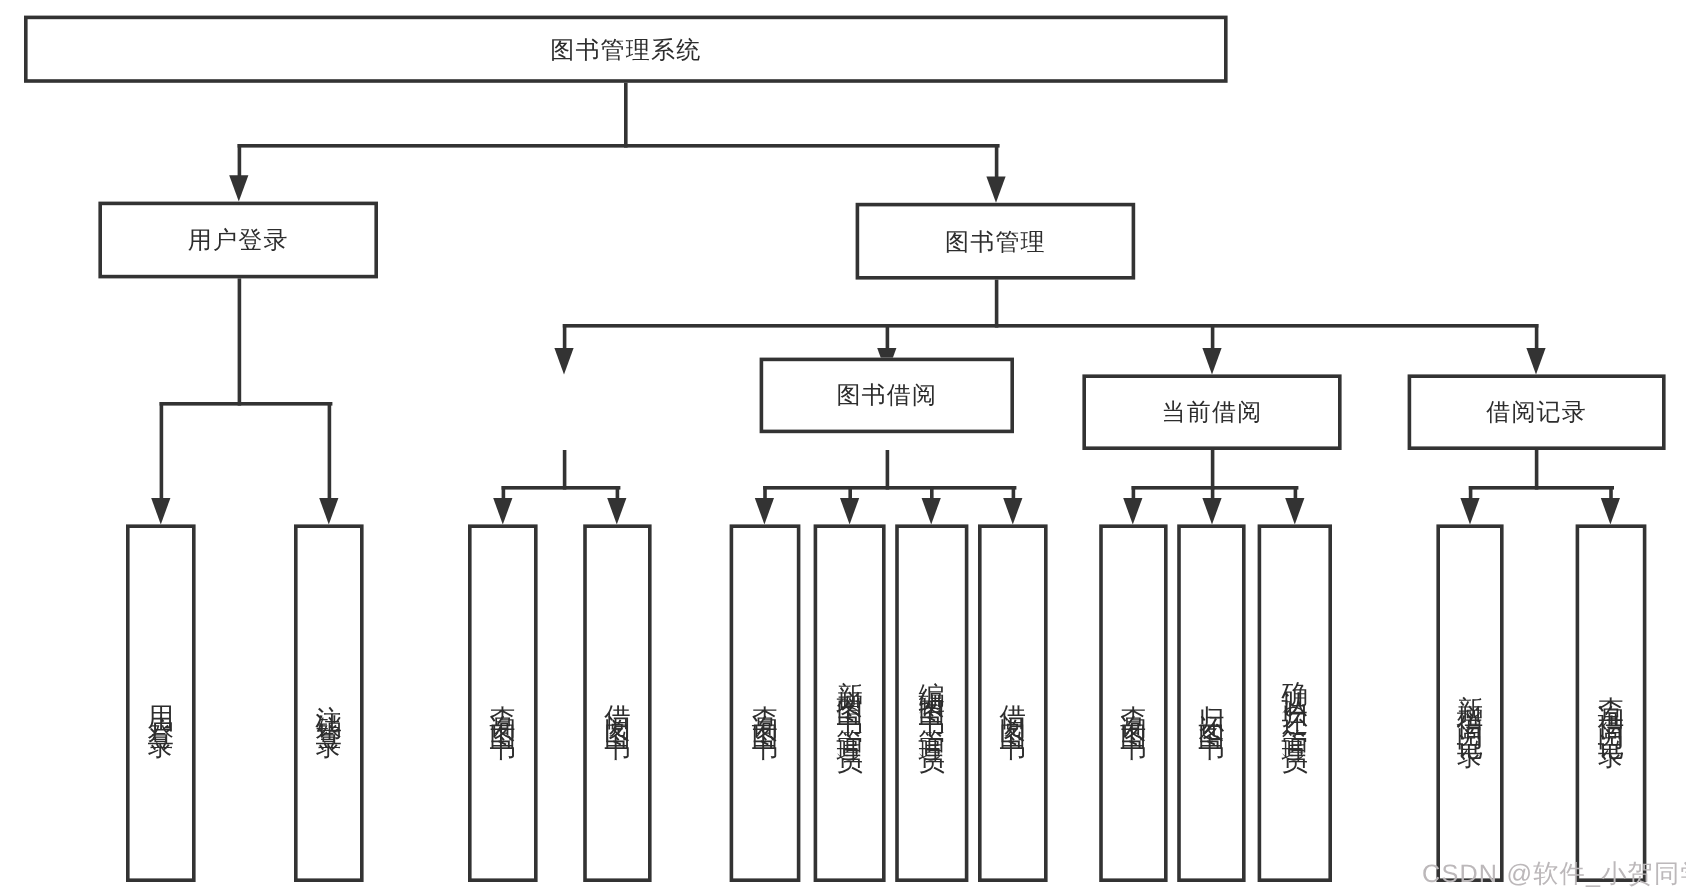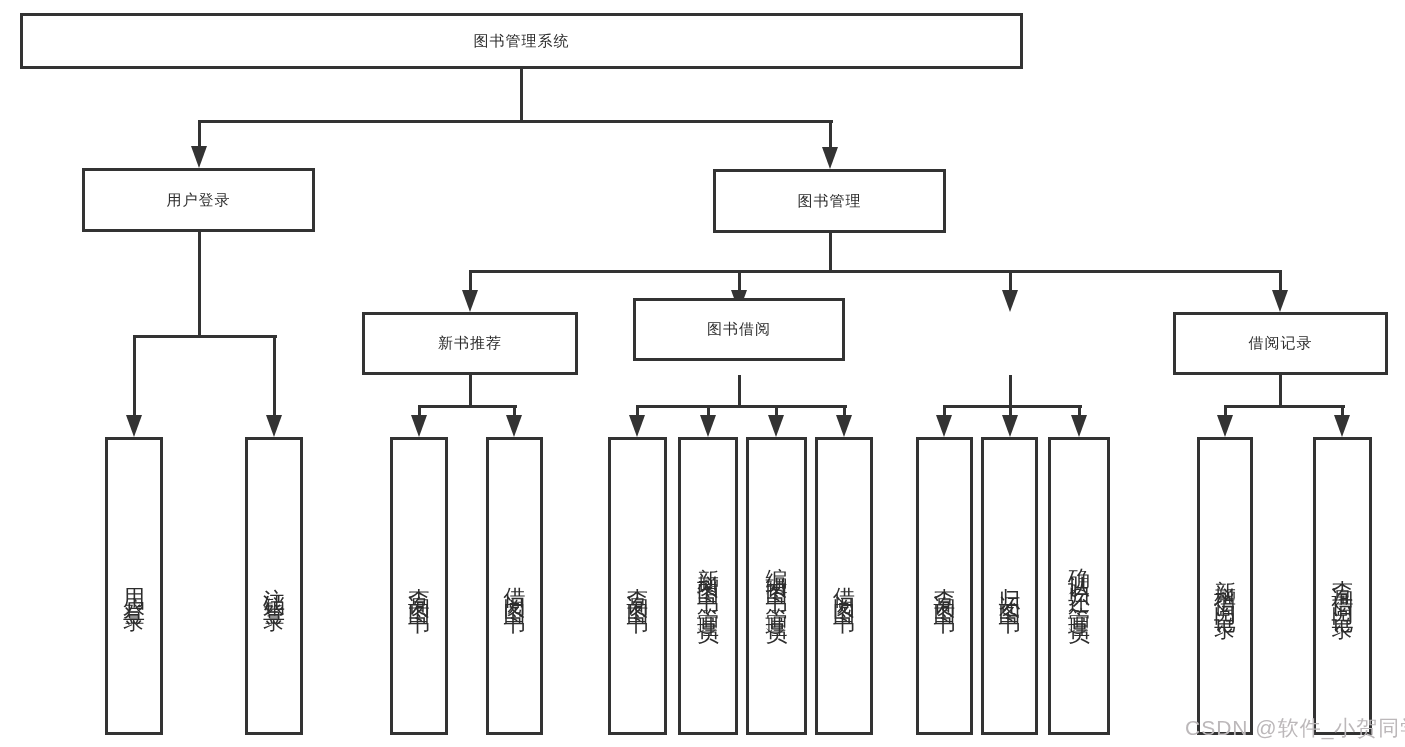--- a/index.html
+++ b/index.html
@@ -21,21 +21,21 @@
   }
   .node{
     position:absolute;
     box-sizing:border-box;
     border:3px solid var(--line);
     background:#fff;
     color:var(--text);
     display:flex;
     align-items:center;
     justify-content:center;
-    font-size:15px;
+    font-size:20px;
     letter-spacing:1px;
     text-align:center;
   }
   .node.v{
     writing-mode:vertical-lr;
     letter-spacing:8px;
     line-height:1;
     font-size:22px;
   }
   .vline,.hline{
@@ -88,22 +88,22 @@
   <div class="hline" style="left:469px;top:270px;width:813px;"></div>
   <div class="vline" style="left:469px;top:270px;height:22px;"></div>
   <div class="arr" style="left:462px;top:290px;"></div>
   <div class="vline" style="left:738px;top:270px;height:22px;"></div>
   <div class="arr" style="left:731px;top:290px;"></div>
   <div class="vline" style="left:1009px;top:270px;height:22px;"></div>
   <div class="arr" style="left:1002px;top:290px;"></div>
   <div class="vline" style="left:1279px;top:270px;height:22px;"></div>
   <div class="arr" style="left:1272px;top:290px;"></div>
 
-  <div class="node" style="left:362px;top:312px;width:216px;height:63px;">新书推荐</div>
   <div class="node" style="left:633px;top:298px;width:212px;height:63px;">图书借阅</div>
+  <div class="node" style="left:902px;top:312px;width:216px;height:63px;">当前借阅</div>
   <div class="node" style="left:1173px;top:312px;width:215px;height:63px;">借阅记录</div>
 
   <div class="vline" style="left:469px;top:375px;height:33px;"></div>
   <div class="hline" style="left:418px;top:405px;width:99px;"></div>
   <div class="vline" style="left:418px;top:405px;height:12px;"></div>
   <div class="arr" style="left:411px;top:415px;"></div>
   <div class="vline" style="left:513px;top:405px;height:12px;"></div>
   <div class="arr" style="left:506px;top:415px;"></div>
 
   <div class="vline" style="left:738px;top:375px;height:33px;"></div>

